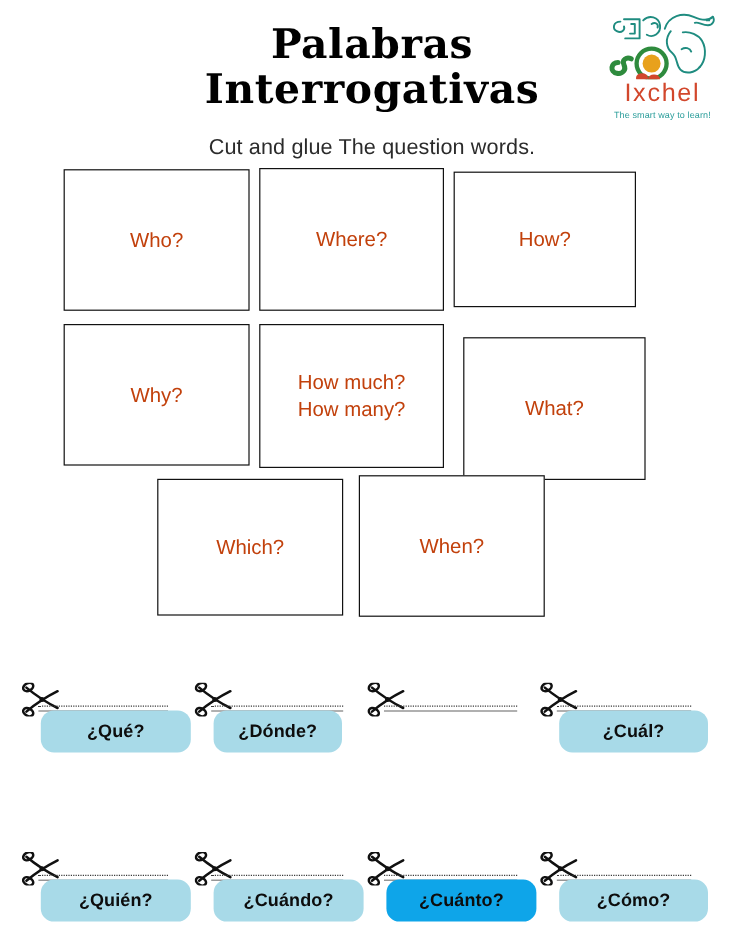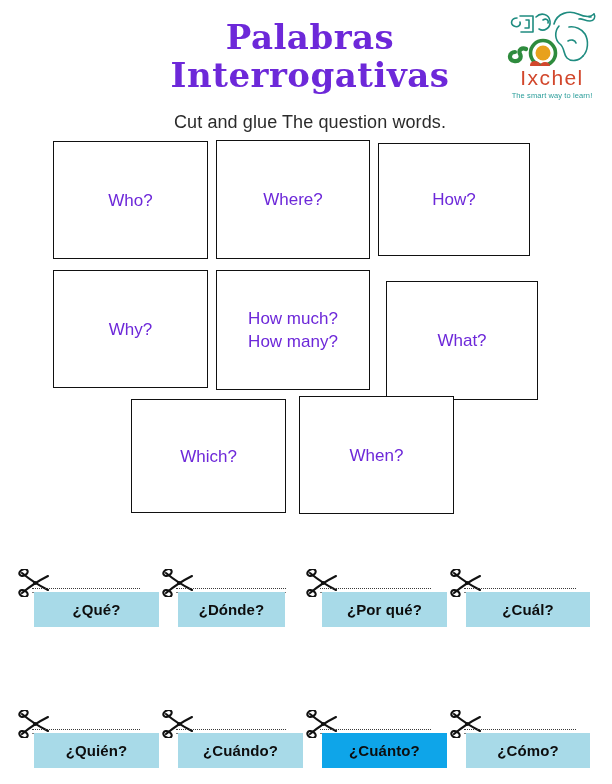--- a/index.html
+++ b/index.html
@@ -30,21 +30,21 @@
     top: 18px;
     width: 500px;
     text-align: center;
   }
   .title-line {
     font-family: "DejaVu Serif", serif;
     font-weight: 700;
     font-size: 34px;
     line-height: 38px;
     letter-spacing: 0.5px;
-    color: #6d28d9;
+    color: #000000;
   }
   #subtitle {
     position: absolute;
     left: 60px;
     top: 112px;
     width: 500px;
     text-align: center;
     font-size: 18px;
     color: #2b2b2b;
     letter-spacing: 0.1px;
@@ -96,21 +96,21 @@
     background: #ffffff;
     box-sizing: border-box;
     display: flex;
     align-items: center;
     justify-content: center;
   }
   .qbox-label {
     font-family: "Liberation Sans", sans-serif;
     font-size: 17px;
     line-height: 23px;
-    color: #6d28d9;
+    color: #c2410c;
     text-align: right;
     white-space: pre-line;
   }
 
   
   .cutrow {
     position: absolute;
     left: 0;
     width: 612px;
     height: 90px;
@@ -135,20 +135,21 @@
     border-bottom: 1.3px solid #7d7d7d;
   }
   .chip {
     position: absolute;
     top: 29px;
     height: 35px;
     background: #a8dae8;
     display: flex;
     align-items: center;
     justify-content: center;
+    border-radius: 11px;
   }
   .chip-label {
     font-family: "Liberation Sans", sans-serif;
     font-weight: 700;
     font-size: 15px;
     color: #0d0d0d;
     letter-spacing: 0.1px;
   }
 </style>
 </head>
@@ -262,23 +263,20 @@
         <div class="scissors"><svg viewBox="0 0 34 28" width="34" height="28" aria-hidden="true">
             <g stroke="#111" fill="none" stroke-width="2.1" stroke-linecap="round">
               <path d="M4 4 C10 9 20 16 30 21"></path>
               <path d="M4 24 C10 19 20 12 30 7"></path>
             </g>
             <ellipse cx="5.5" cy="3.5" rx="4.4" ry="3.1" fill="none" stroke="#111" stroke-width="2.1" transform="rotate(-28 5.5 3.5)"></ellipse>
             <ellipse cx="5.5" cy="24.5" rx="4.4" ry="3.1" fill="none" stroke="#111" stroke-width="2.1" transform="rotate(28 5.5 24.5)"></ellipse>
             <circle cx="17" cy="14" r="2.1" fill="#111"></circle>
           </svg></div>
         <div class="cutline" style="left: 14px; width: 111px;"></div>
-        <div class="chip" style="left: 16px; width: 125px; background: rgb(168, 218, 232);">
-          <div class="chip-label">¿Por qué?</div>
-        </div>
       </div>
       <div class="cutitem" style="left: 450px; width: 140px;">
         <div class="scissors"><svg viewBox="0 0 34 28" width="34" height="28" aria-hidden="true">
             <g stroke="#111" fill="none" stroke-width="2.1" stroke-linecap="round">
               <path d="M4 4 C10 9 20 16 30 21"></path>
               <path d="M4 24 C10 19 20 12 30 7"></path>
             </g>
             <ellipse cx="5.5" cy="3.5" rx="4.4" ry="3.1" fill="none" stroke="#111" stroke-width="2.1" transform="rotate(-28 5.5 3.5)"></ellipse>
             <ellipse cx="5.5" cy="24.5" rx="4.4" ry="3.1" fill="none" stroke="#111" stroke-width="2.1" transform="rotate(28 5.5 24.5)"></ellipse>
             <circle cx="17" cy="14" r="2.1" fill="#111"></circle>

